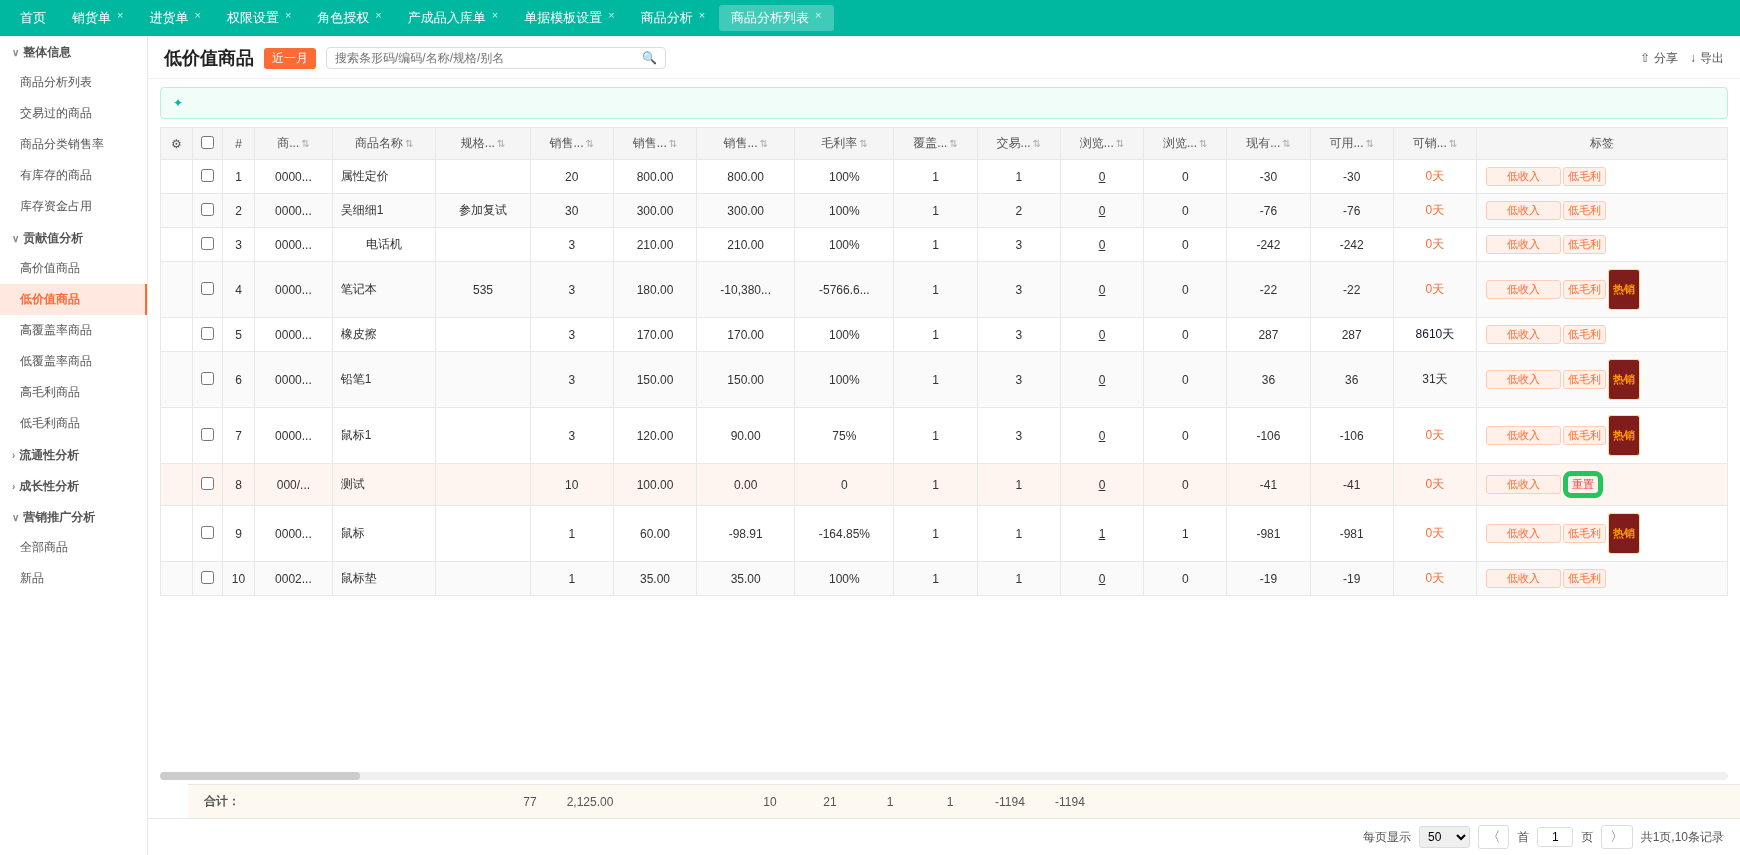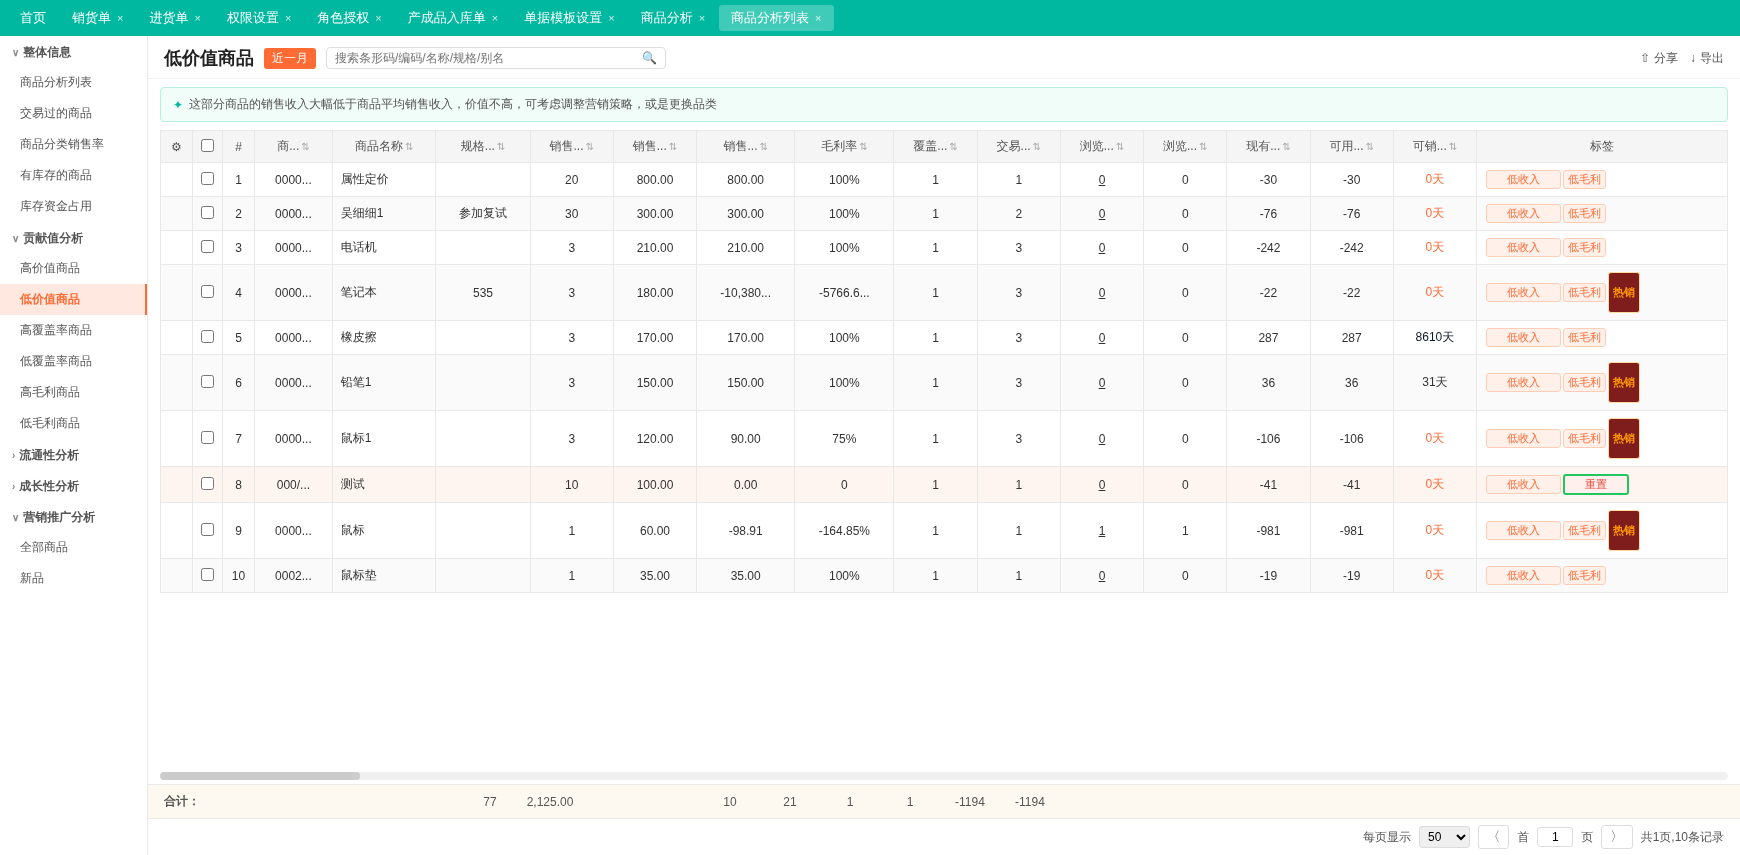--- a/index.html
+++ b/index.html
@@ -15,21 +15,21 @@
       gap: 2px;
     }
     .topnav-item {
       color: #fff;
       padding: 4px 12px;
       cursor: pointer;
       font-size: 13px;
       white-space: nowrap;
       border-radius: 3px;
       display: flex;
-      align-items: center;
+      align-items: flex-start;
       gap: 4px;
     }
     .topnav-item.active { background: rgba(255,255,255,0.25); }
     .topnav-item .close-x { font-size: 11px; color: rgba(255,255,255,0.8); margin-left: 2px; }
 
     
     .main-layout {
       display: flex;
       height: calc(100vh - 36px);
     }
@@ -170,34 +170,35 @@
       color: #333;
       white-space: nowrap;
     }
     tbody tr.highlight { background: #fff5f0; }
     tbody tr.row-odd { background: #fff; }
     tbody tr.row-even { background: #fafafa; }
 
     .tag-low-income { color: #ff6b35; background: #fff0ea; border: 1px solid #ffcdb5; border-radius: 3px; padding: 1px 20px; font-size: 11px; margin: 1px; display: inline-block; }
     .tag-low-margin { color: #ff6b35; background: #fff0ea; border: 1px solid #ffcdb5; border-radius: 3px; padding: 1px 4px; font-size: 11px; margin: 1px; display: inline-block; }
     .tag-hot { color: #ff9800; background: #7f1d1d; border: 1px solid #ffdba0; border-radius: 3px; padding: 12px 4px; font-size: 11px; margin: 1px; display: inline-block; font-weight: bold; }
-    .tag-valuable { color: #e74c3c; background: #fff0ee; border: 2px solid #22c55e; border-radius: 3px; padding: 1px 20px; font-size: 11px; margin: 1px; display: inline-block; }
+    .tag-valuable { color: #e74c3c; background: #fff0ee; border: 5px solid #22c55e; border-radius: 8px; padding: 1px 4px; font-size: 11px; margin: 1px; display: inline-block; }
 
     .underline-link { text-decoration: underline; color: #333; cursor: pointer; }
 
     
     .footer-total {
       background: #fef9f0;
       border-top: 1px solid #e8e8e8;
       padding: 8px 16px;
       display: flex;
       align-items: center;
       gap: 0;
       font-size: 12px;
       color: #555;
+      margin-left: 40px;
     }
     .footer-total .label { font-weight: bold; padding-right: 20px; }
     .footer-total .vals { display: flex; gap: 0; flex: 1; }
     .footer-val { min-width: 60px; text-align: center; }
 
     
     .pagination-bar {
       display: flex;
       align-items: center;
       justify-content: flex-end;
@@ -345,21 +346,20 @@
         </div>
         <div class="action-btn">
           <span>↓</span>
           <span>导出</span>
         </div>
       </div>
     </div>
 
     <div class="info-bar">
       <span class="info-icon">✦</span>
-      <span>这部分商品的销售收入大幅低于商品平均销售收入，价值不高，可考虑调整营销策略，或是更换品类</span>
     </div>
 
     <div class="table-container">
       <table>
         <thead>
           <tr>
             <th style="width:32px;">⚙</th>
             <th style="width:28px;"><input type="checkbox" style=""></th>
             <th style="width:32px;">#</th>
             <th><span>商...</span><span class="sort-icon">⇅</span></th>
@@ -418,21 +418,21 @@
     <td>-76</td>
     <td>-76</td>
     <td><span style="color:#ff6b35;">0天</span></td>
     <td style="text-align:left;"><span class="tag-low-income">低收入</span><span class="tag-low-margin">低毛利</span></td>
   </tr>
             <tr class="row-odd">
     <td></td>
     <td class="checkbox-cell"><input type="checkbox" style=""></td>
     <td>3</td>
     <td>0000...</td>
-    <td style="text-align:left;">电话机</td>
+    <td style="text-align:center;">电话机</td>
     <td></td>
     <td>3</td>
     <td>210.00</td>
     <td>210.00</td>
     <td>100%</td>
     <td>1</td>
     <td>3</td>
     <td><span class="underline-link">0</span></td>
     <td>0</td>
     <td>-242</td>

